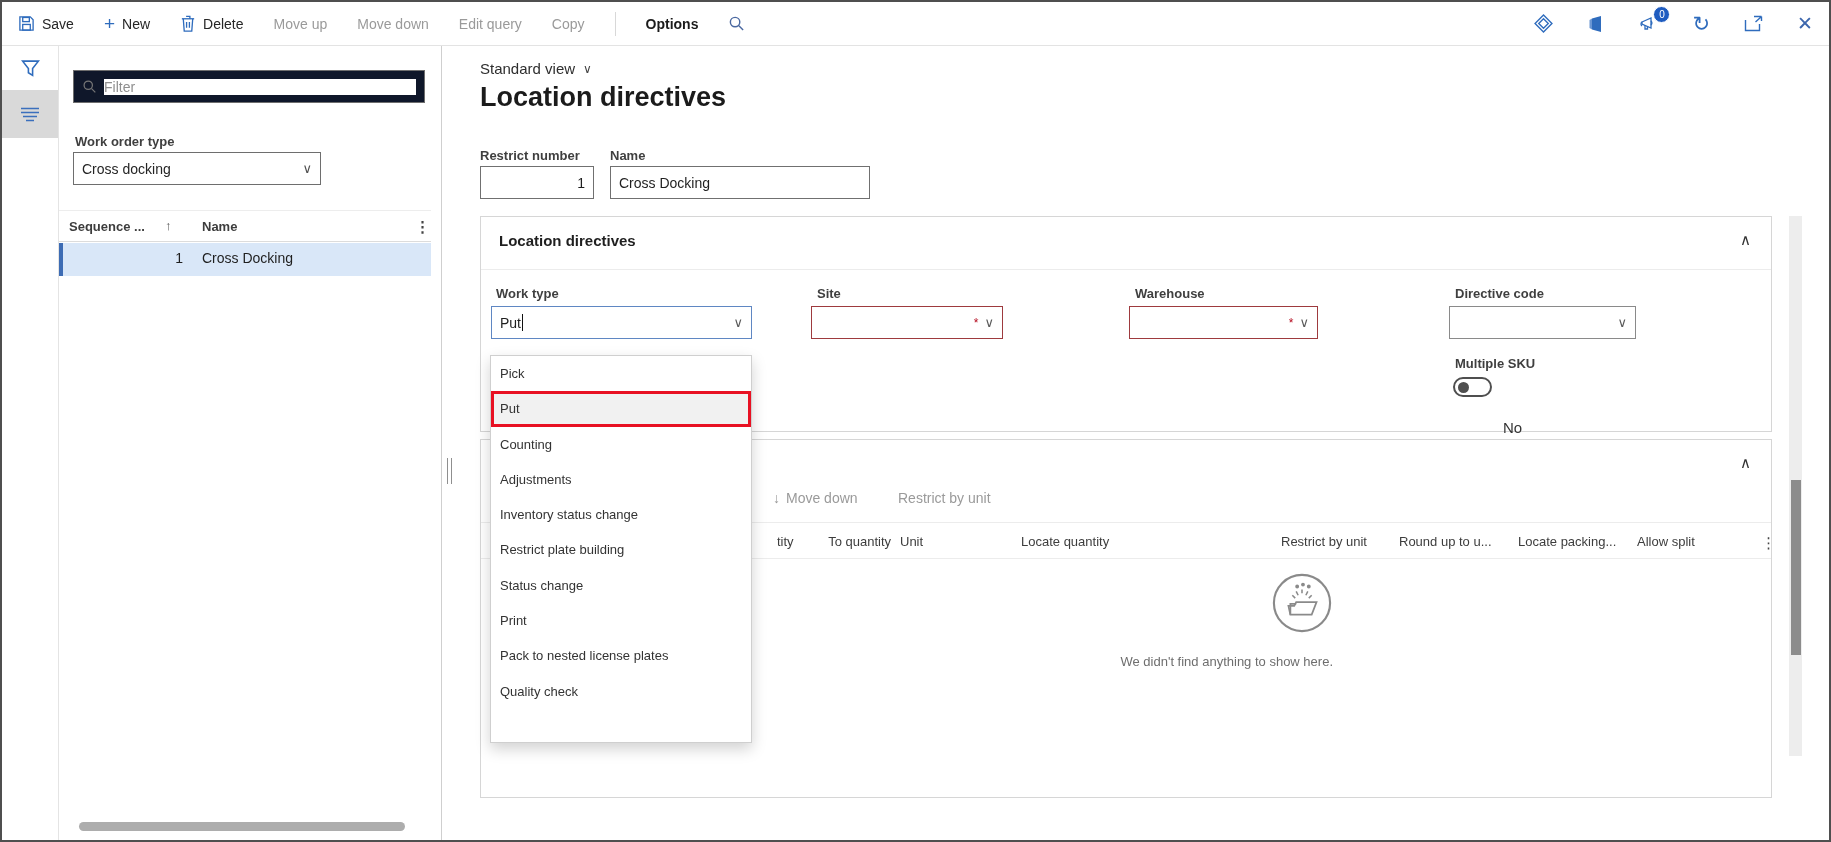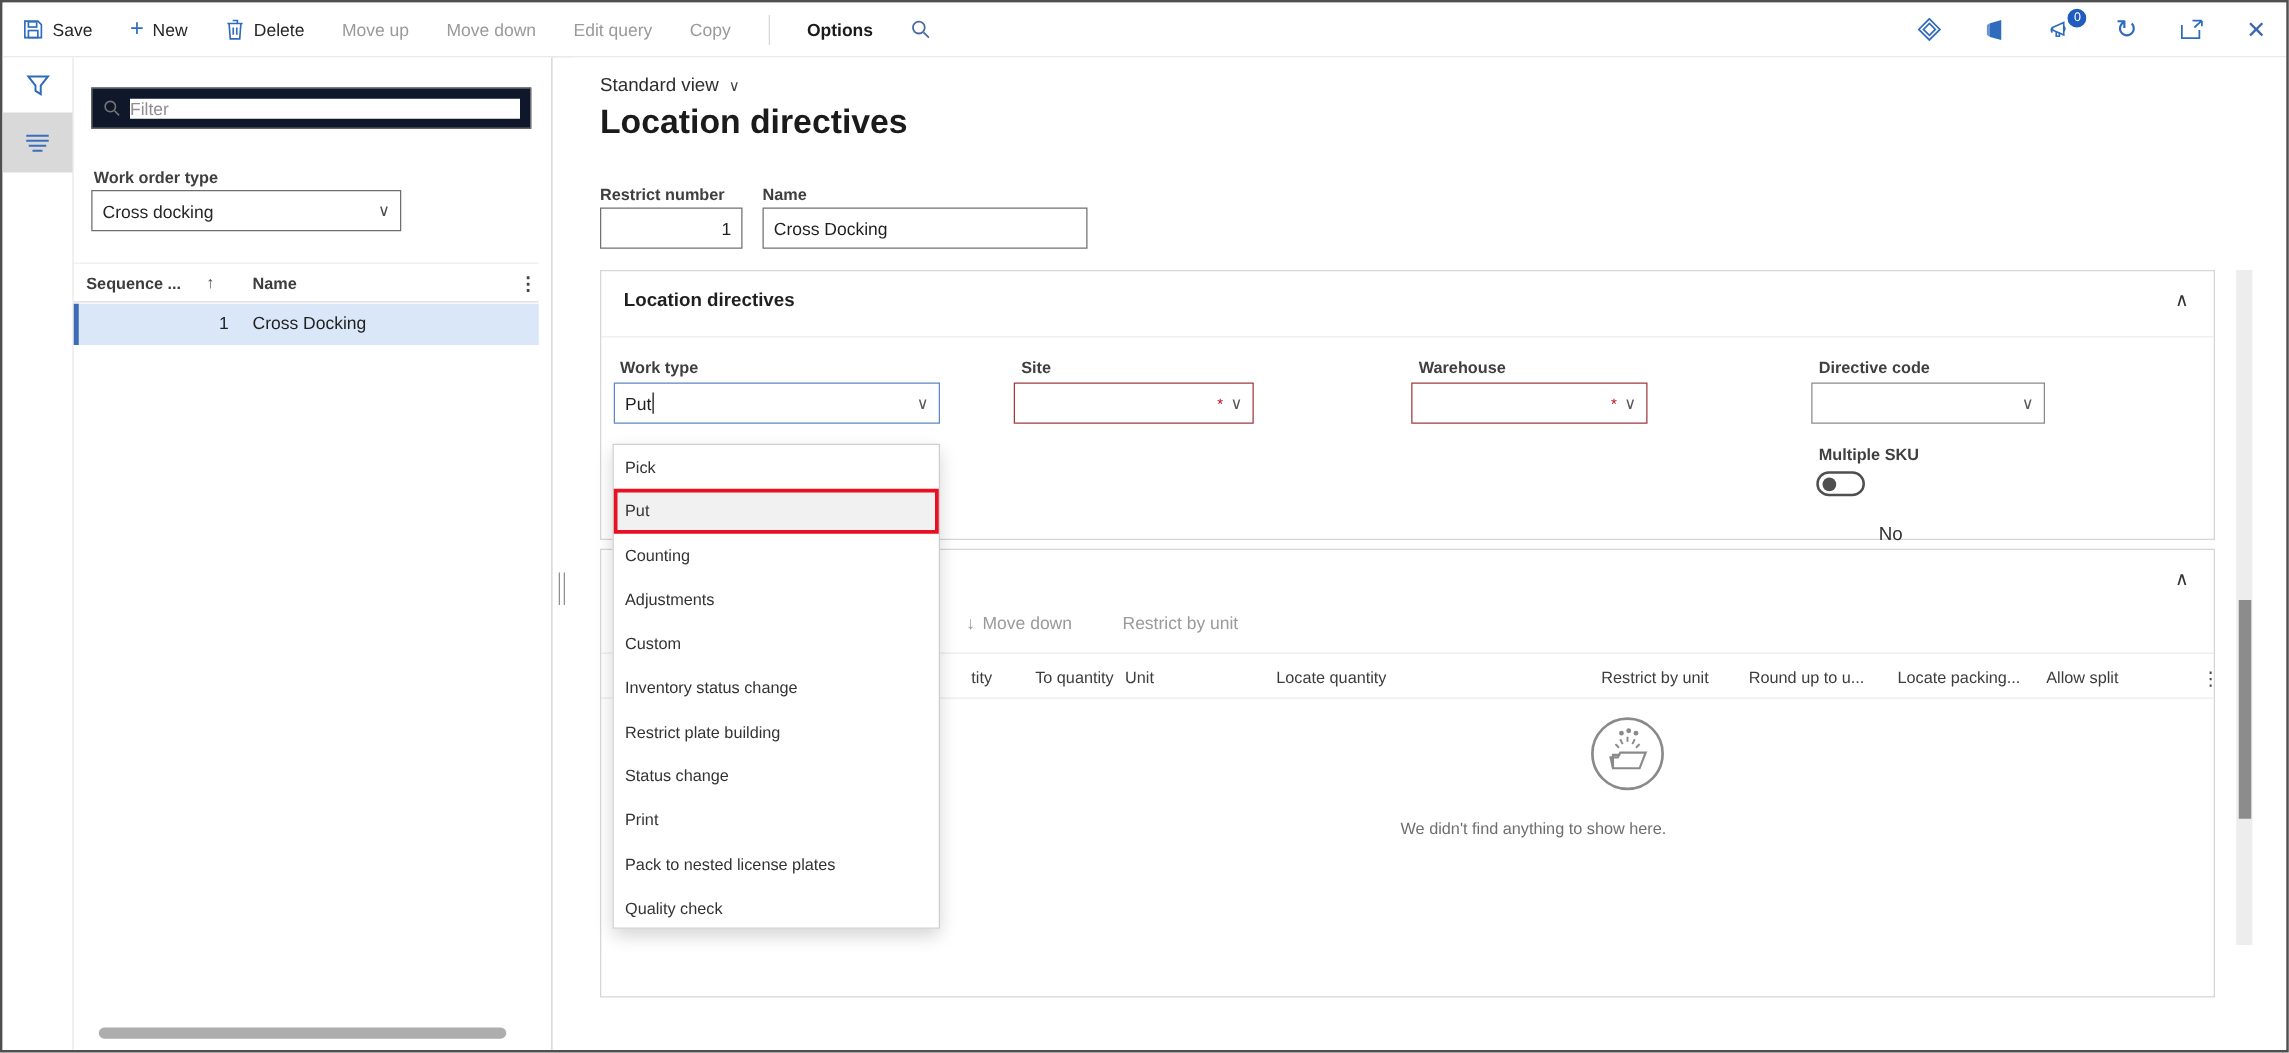--- a/index.html
+++ b/index.html
@@ -319,21 +319,20 @@
         </svg>
         <div class="empty-text">We didn't find anything to show here.</div>
       </div>
     </div>
 
     <div class="flyout">
       <div class="opt">Pick</div>
       <div class="opt sel">Put</div>
       <div class="opt">Counting</div>
       <div class="opt">Adjustments</div>
-      <div class="opt">Custom</div>
       <div class="opt">Inventory status change</div>
       <div class="opt">Restrict plate building</div>
       <div class="opt">Status change</div>
       <div class="opt">Print</div>
       <div class="opt">Pack to nested license plates</div>
       <div class="opt">Quality check</div>
     </div>
 
     <div class="vscroll">
       <div class="vthumb"></div>

